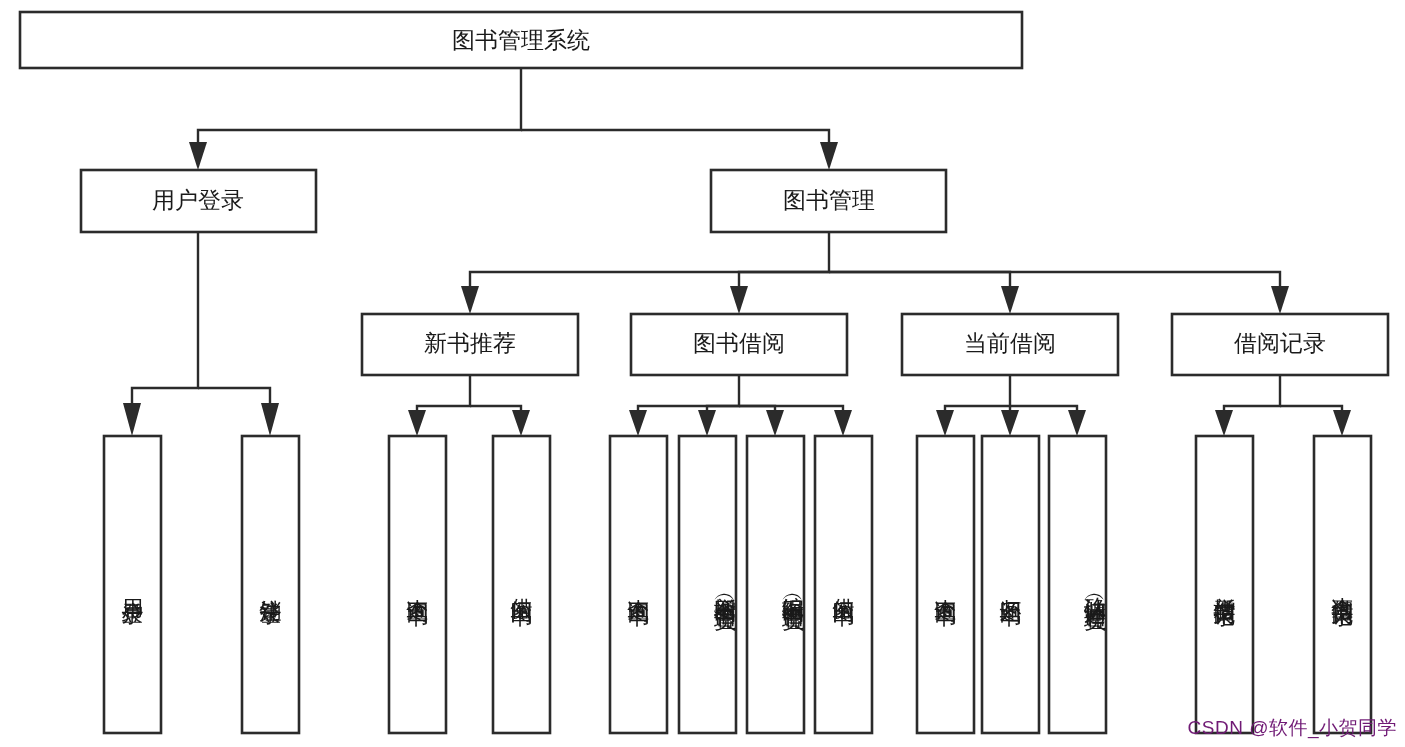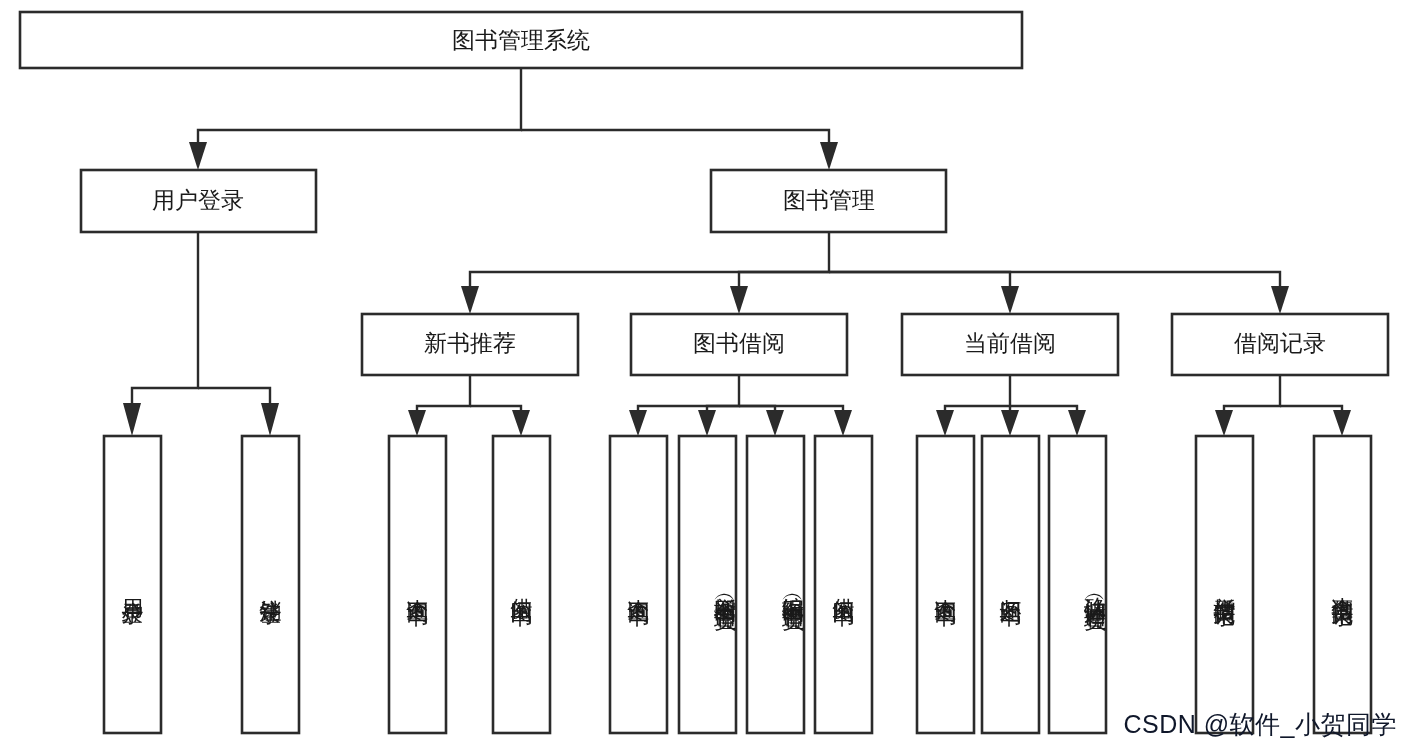--- a/index.html
+++ b/index.html
@@ -58,22 +58,22 @@
     letter-spacing: 2px;
     text-align: center;
     white-space: nowrap;
     pointer-events: none;
   }
   .watermark {
     position: absolute;
     right: 8px;
     bottom: 6px;
     font-family: "Liberation Sans", "DejaVu Sans", sans-serif;
-    font-size: 25px;
-    color: #0f172a;
+    font-size: 19px;
+    color: #701a75;
     white-space: nowrap;
     letter-spacing: 0.5px;
   }
 </style>
 </head>
 <body>
 
 <div id="diagram-root">
 
   <svg id="tree-svg" viewBox="0 0 1405 747">

